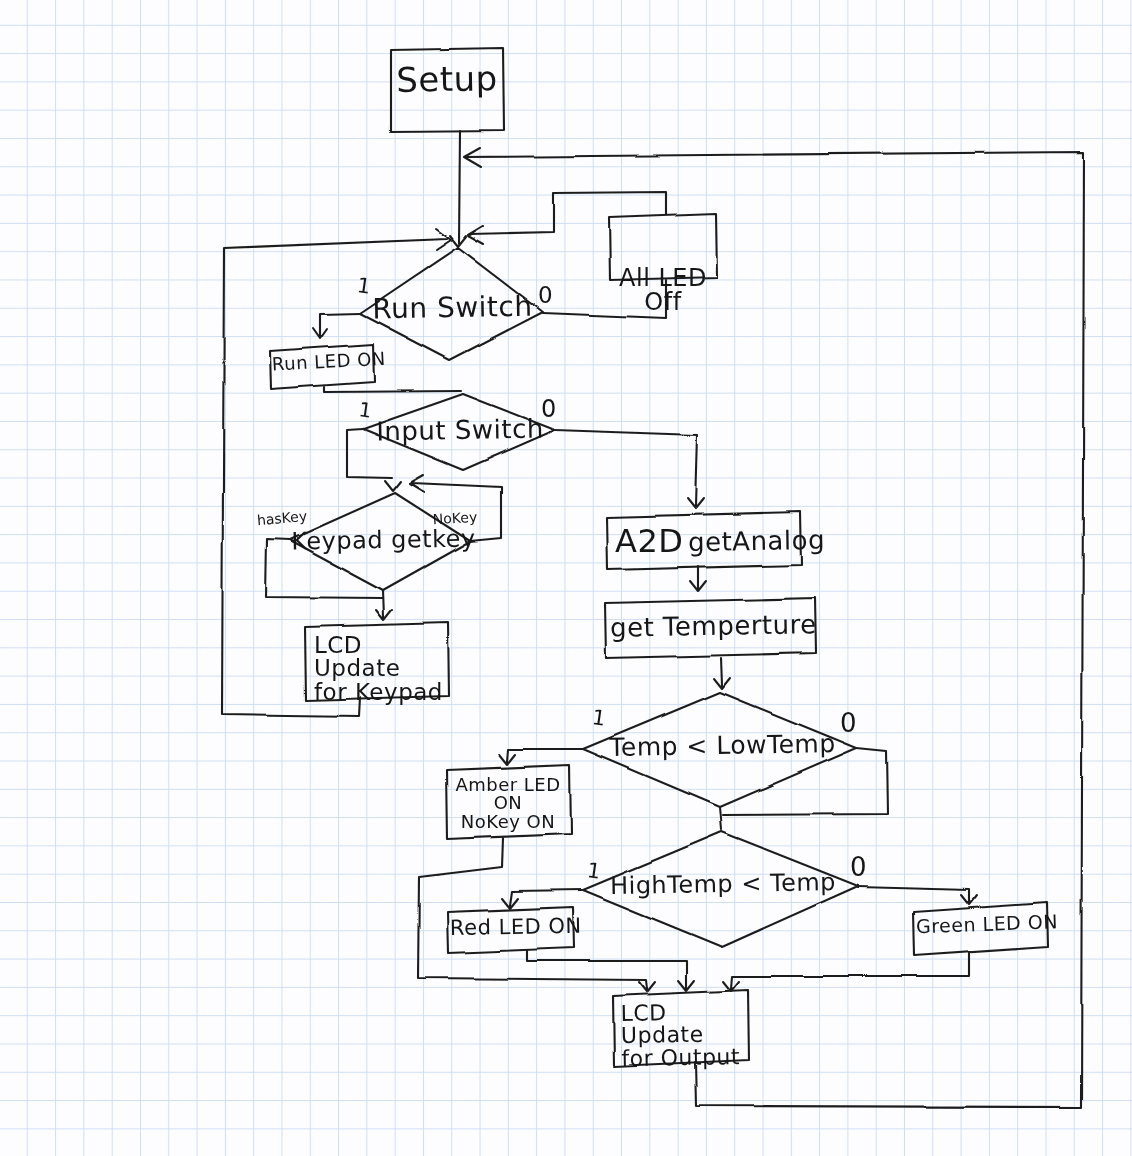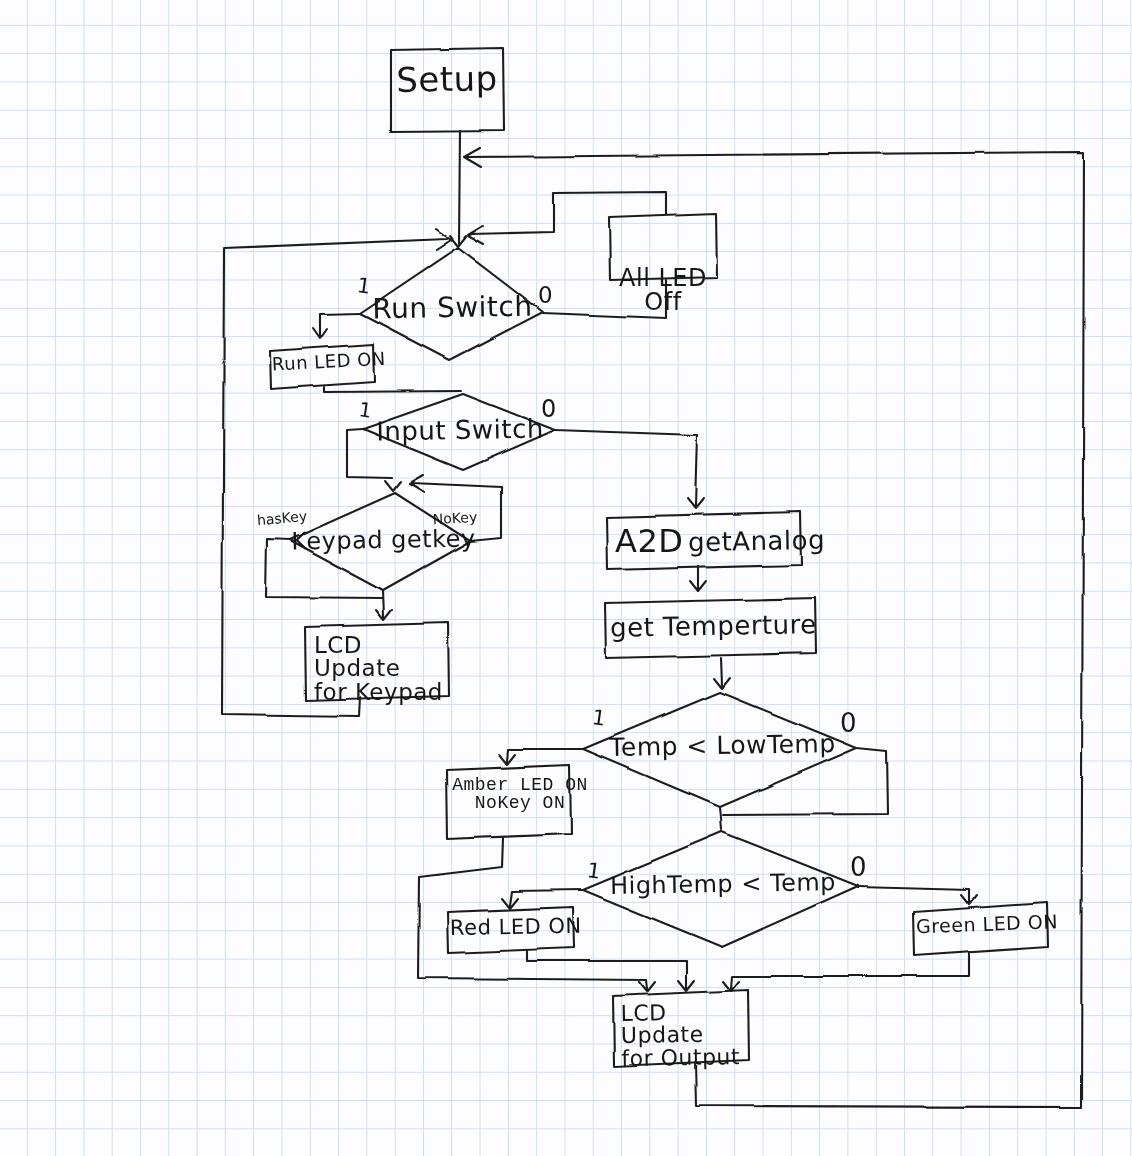--- a/index.html
+++ b/index.html
@@ -108,21 +108,21 @@
 
   <div class="label" style="left:615px;top:525px;font-size:32px;text-align:center;">A2D</div>
   <div class="label" style="left:688px;top:528px;font-size:26px;transform:rotate(-1deg);">getAnalog</div>
 
   <div class="label" style="left:610px;top:613px;width:200px;font-size:26px;transform:rotate(-1deg);">get Temperture</div>
 
   <div class="label" style="left:600px;top:733px;width:245px;font-size:25px;transform:rotate(-1deg);">Temp &lt; LowTemp</div>
   <div class="label small" style="left:592px;top:708px;font-size:21px;transform:rotate(8deg);">1</div>
   <div class="label small" style="left:840px;top:710px;font-size:26px;">0</div>
 
-  <div class="label two" style="left:448px;top:776px;width:144px;font-size:18px;font-family:Liberation Mono, monospace;">
+  <div class="label two" style="left:448px;top:776px;width:120px;font-size:18px;">
     <span>Amber LED ON</span><br>
     <span>NoKey ON</span>
   </div>
 
   <div class="label" style="left:608px;top:872px;width:230px;font-size:24px;transform:rotate(-1deg);">HighTemp &lt; Temp</div>
   <div class="label small" style="left:587px;top:861px;font-size:21px;transform:rotate(8deg);">1</div>
   <div class="label small" style="left:850px;top:854px;font-size:26px;">0</div>
 
   <div class="label" style="left:450px;top:917px;width:120px;font-size:21px;transform:rotate(-1deg);">Red LED ON</div>
 

